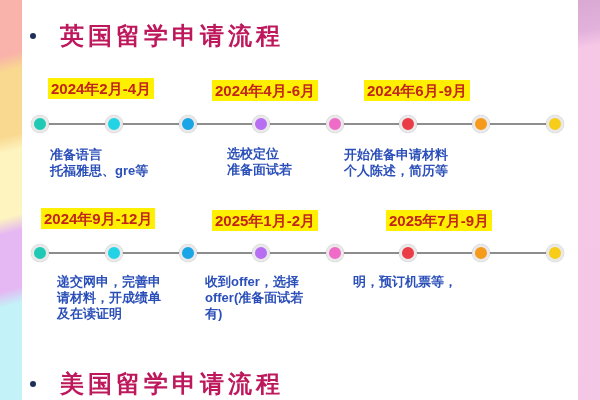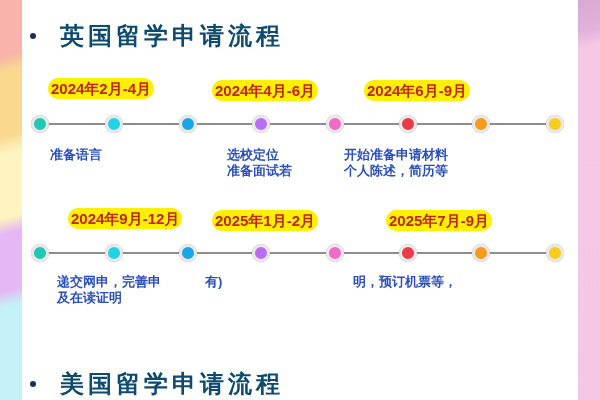--- a/index.html
+++ b/index.html
@@ -16,33 +16,33 @@
         #c3f3f8 76%, #c3f3f8 100%);
     }
     .right-stripe {
       position: absolute; right: 0; top: 0; width: 22px; height: 400px;
       background: linear-gradient(170deg, #d9a9d4 0%, #e2b2dc 8%, #f7c7e6 12%, #f6c6e6 100%);
     }
 
     .heading {
       position: absolute; left: 30px; display: flex; align-items: center;
       font-family: "DejaVu Serif", "Liberation Serif", serif;
-      font-weight: bold; font-size: 24px; color: #0c4a6e; letter-spacing: 4px; text-align: center;
+      font-weight: bold; font-size: 24px; color: #be185d; letter-spacing: 4px; text-align: center;
     }
     .heading .bullet {
       width: 6px; height: 6px; border-radius: 50%; background: #1f2f5c;
       margin-right: 24px; display: inline-block;
     }
     .heading-uk { top: 20px; }
     .heading-us { top: 368px; }
 
     .date-tag {
       position: absolute; background: #ffef00; color: #c0241a;
       font-family: "Liberation Sans", sans-serif; font-weight: bold; font-size: 15px;
-      padding: 1px 3px; line-height: 19px; white-space: nowrap; border-radius: 10px;
+      padding: 1px 3px; line-height: 19px; white-space: nowrap;
     }
 
     .timeline { position: absolute; left: 40px; width: 516px; height: 18px; }
     .timeline .line {
       position: absolute; left: 0; right: 0; top: 8px; height: 2px; background: #8d8d8d;
     }
     .timeline .dot {
       position: absolute; top: 0; width: 18px; height: 18px; border-radius: 50%;
       border: 3px solid #e9e9e9; box-shadow: 0 0 1px rgba(0,0,0,0.35);
       transform: translateX(-9px);
@@ -76,51 +76,55 @@
   <div class="dot" style="left:148px; background:#1aa6e6;"></div>
   <div class="dot" style="left:221px; background:#b86ef2;"></div>
   <div class="dot" style="left:295px; background:#f06ac8;"></div>
   <div class="dot" style="left:368px; background:#eb3b46;"></div>
   <div class="dot" style="left:441px; background:#f59a1a;"></div>
   <div class="dot" style="left:515px; background:#f7cd19;"></div>
 </div>
 
 <div class="desc" style="left:50px; top:147px;">
   <span>准备语言</span>
+  <span>托福雅思、gre等</span>
 </div>
-<div class="desc" style="left:227px; top:147px;">
+<div class="desc" style="left:227px; top:147px;font-family:Liberation Mono, monospace;">
   <span>选校定位</span>
   <span>准备面试若</span>
 </div>
 <div class="desc" style="left:344px; top:147px;">
   <span>开始准备申请材料</span>
   <span>个人陈述，简历等</span>
 </div>
 
-<div class="date-tag" style="left:68px; top:208px;">2024年9月-12月</div>
+<div class="date-tag" style="left:41px; top:208px;">2024年9月-12月</div>
 <div class="date-tag" style="left:212px; top:210px;">2025年1月-2月</div>
 <div class="date-tag" style="left:358px; top:210px;margin-left:28px;">2025年7月-9月</div>
 
 <div class="timeline" style="top:244px;">
   <div class="line"></div>
   <div class="dot" style="left:0px; background:#1fc9b3;"></div>
   <div class="dot" style="left:74px; background:#22d3e6;"></div>
   <div class="dot" style="left:148px; background:#1aa6e6;"></div>
   <div class="dot" style="left:221px; background:#b86ef2;"></div>
   <div class="dot" style="left:295px; background:#f06ac8;"></div>
   <div class="dot" style="left:368px; background:#eb3b46;"></div>
   <div class="dot" style="left:441px; background:#f59a1a;"></div>
   <div class="dot" style="left:515px; background:#f7cd19;"></div>
 </div>
 
 <div class="desc" style="left:57px; top:274px;">
   <span>递交网申，完善申</span>
+  <span>请材料，开成绩单</span>
   <span>及在读证明</span>
 </div>
 <div class="desc" style="left:205px; top:274px;">
+  <span>收到offer，选择</span>
+  <span>offer(准备面试若</span>
   <span>有)</span>
 </div>
 <div class="desc" style="left:353px; top:274px;">
   <span>明，预订机票等，</span>
 </div>
 
 <div class="heading heading-us">
   <span class="bullet"></span>
   <span>美国留学申请流程</span>
 </div>

